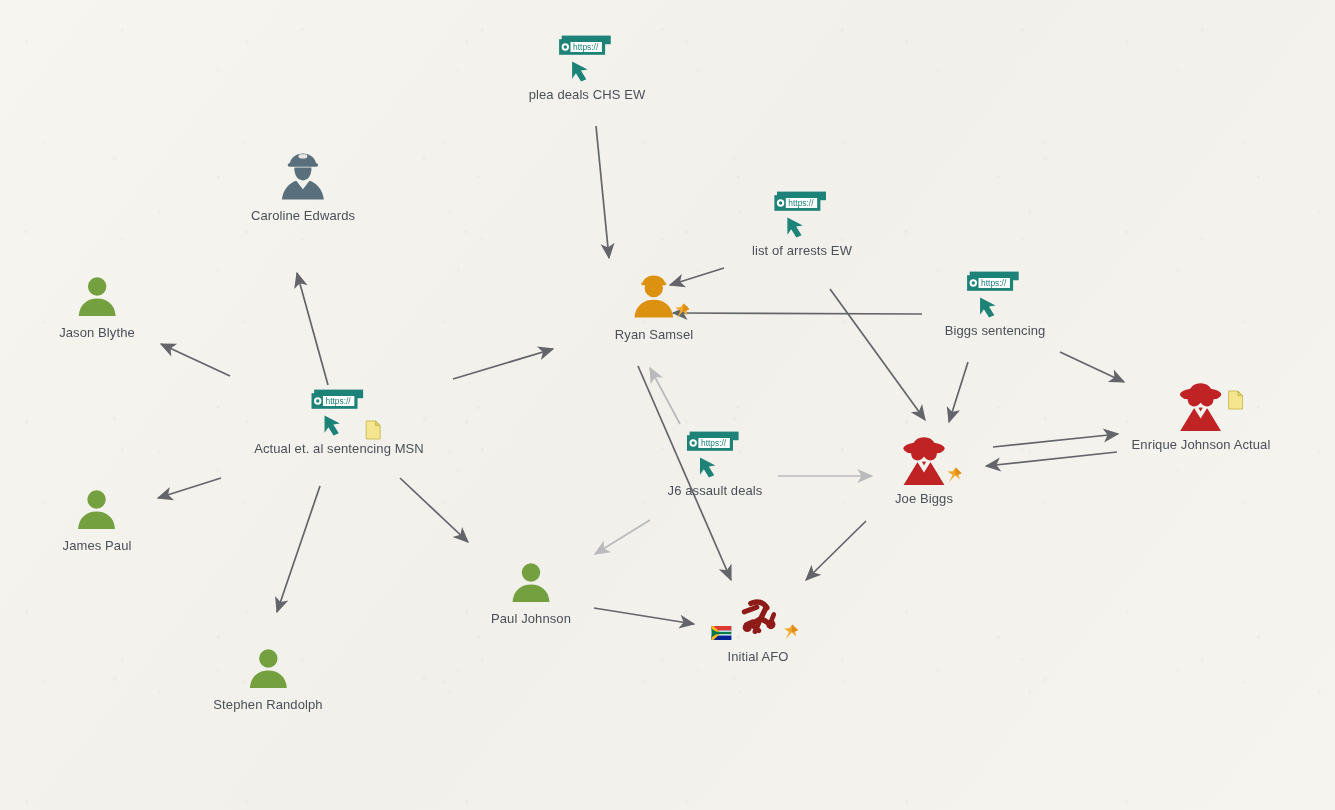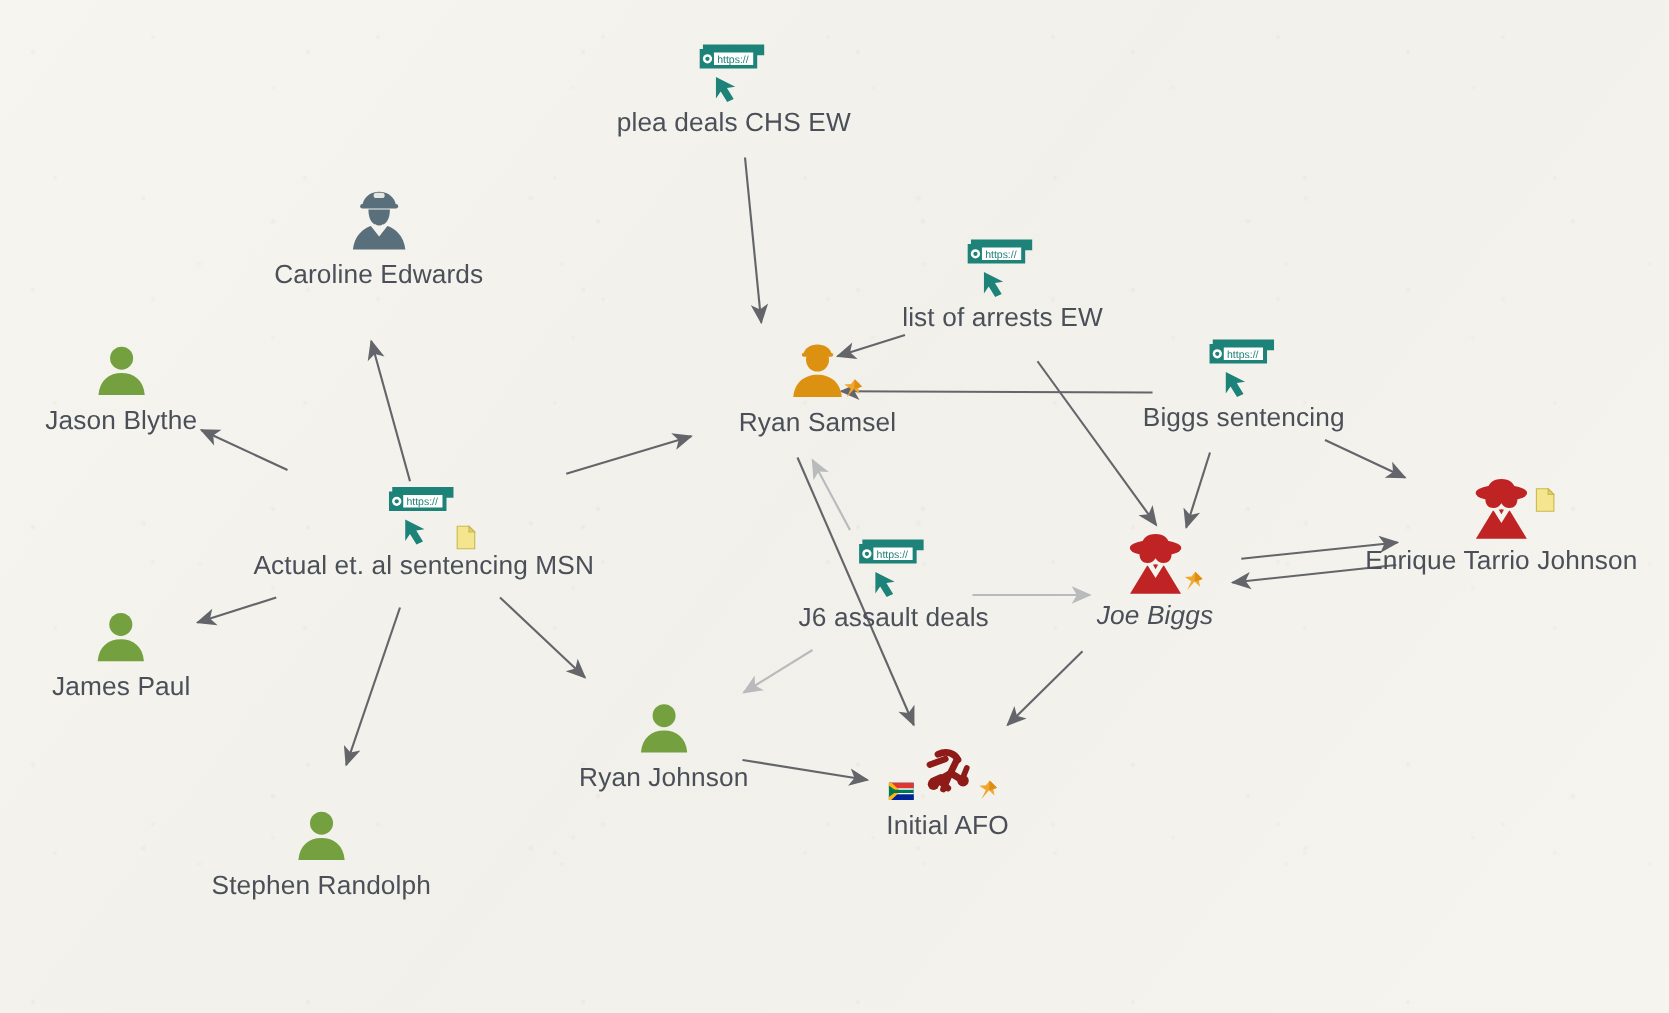--- a/index.html
+++ b/index.html
@@ -43,21 +43,21 @@
     transform: translateX(-50%);
     user-select: none;
   }
   .node-icon {
     position: relative;
     display: block;
     line-height: 0;
   }
   .node-label {
     margin-top: 5px;
-    font-size: 21px;
+    font-size: 13px;
     color: #4a4f58;
     white-space: nowrap;
     letter-spacing: 0.1px;
   }
   .badge {
     position: absolute;
     line-height: 0;
   }
   .badge-pin { right: -13px; bottom: 1px; }
   .badge-doc { right: -16px; top: 8px; }
@@ -174,21 +174,21 @@
         <div class="node-icon"><svg width="54" height="50" viewBox="0 0 54 50">
     <ellipse cx="27" cy="12.4" rx="20.6" ry="6.6" fill="#c02324"></ellipse>
     <path d="M15.6,12.2 C15.6,4.6 20.6,1.2 27,1.2 C33.4,1.2 38.4,4.6 38.4,12.2 Z" fill="#c02324"></path>
     <path d="M14.2,17.6 C14.2,16.2 15.4,15.4 17,15.4 L37,15.4 C38.6,15.4 39.8,16.2 39.8,17.6 C39.8,21.8 37.2,24.4 33.4,24.4 C30.4,24.4 28.4,22.8 27,20.6 C25.6,22.8 23.6,24.4 20.6,24.4 C16.8,24.4 14.2,21.8 14.2,17.6 Z" fill="#c02324"></path>
     <path d="M27,25.4 L20.2,26.6 L6.6,49 L47.4,49 L33.8,26.6 Z" fill="#c02324"></path>
     <path d="M20.6,26.2 L27,36.4 L33.4,26.2 L29.8,24.4 L27,29.4 L24.2,24.4 Z" fill="#f4f3ee"></path>
   </svg><span class="badge badge-doc"><svg width="16" height="20" viewBox="0 0 16 20">
     <path d="M1,1 L10.4,1 L15,5.6 L15,19 L1,19 Z" fill="#f4e58e" stroke="#c9b94f" stroke-width="0.9"></path>
     <path d="M10.4,1 L15,5.6 L10.4,5.6 Z" fill="#dfd070" stroke="#c9b94f" stroke-width="0.9"></path>
   </svg></span></div>
-        <div class="node-label">Enrique Tarrio Johnson</div>
+        <div class="node-label">Enrique Johnson Actual</div>
       </div>
       <div class="node" style="left: 339px; top: 388px;">
         <div class="node-icon"><svg width="60" height="48" viewBox="0 0 60 48">
     <rect x="5" y="1.6" width="49" height="8.6" fill="#1d8277"></rect>
     <rect x="2.4" y="5.2" width="46" height="15.6" fill="#1d8277"></rect>
     <rect x="13.8" y="8" width="31.4" height="10" fill="#ffffff"></rect>
     <circle cx="8.6" cy="13" r="3.7" fill="#ffffff"></circle>
     <circle cx="8.6" cy="13" r="1.7" fill="#1d8277"></circle>
     <text x="16.4" y="16.3" font-family="Liberation Sans, sans-serif" font-size="8.4" fill="#1d8277">https://</text>
     <path d="M15.4,44.8 L15.4,27.6 L30.8,35.4 L24.2,36.4 L29.6,45.2 L24.4,47.6 L19.2,39.2 Z" fill="#1d8277"></path>
@@ -203,21 +203,21 @@
     <rect x="5" y="1.6" width="49" height="8.6" fill="#1d8277"></rect>
     <rect x="2.4" y="5.2" width="46" height="15.6" fill="#1d8277"></rect>
     <rect x="13.8" y="8" width="31.4" height="10" fill="#ffffff"></rect>
     <circle cx="8.6" cy="13" r="3.7" fill="#ffffff"></circle>
     <circle cx="8.6" cy="13" r="1.7" fill="#1d8277"></circle>
     <text x="16.4" y="16.3" font-family="Liberation Sans, sans-serif" font-size="8.4" fill="#1d8277">https://</text>
     <path d="M15.4,44.8 L15.4,27.6 L30.8,35.4 L24.2,36.4 L29.6,45.2 L24.4,47.6 L19.2,39.2 Z" fill="#1d8277"></path>
   </svg></div>
         <div class="node-label">J6 assault deals</div>
       </div>
-      <div class="node" style="left: 924px; top: 426px; font-style: italic;">
+      <div class="node" style="left: 924px; top: 436px;">
         <div class="node-icon"><svg width="54" height="50" viewBox="0 0 54 50">
     <ellipse cx="27" cy="12.4" rx="20.6" ry="6.6" fill="#c02324"></ellipse>
     <path d="M15.6,12.2 C15.6,4.6 20.6,1.2 27,1.2 C33.4,1.2 38.4,4.6 38.4,12.2 Z" fill="#c02324"></path>
     <path d="M14.2,17.6 C14.2,16.2 15.4,15.4 17,15.4 L37,15.4 C38.6,15.4 39.8,16.2 39.8,17.6 C39.8,21.8 37.2,24.4 33.4,24.4 C30.4,24.4 28.4,22.8 27,20.6 C25.6,22.8 23.6,24.4 20.6,24.4 C16.8,24.4 14.2,21.8 14.2,17.6 Z" fill="#c02324"></path>
     <path d="M27,25.4 L20.2,26.6 L6.6,49 L47.4,49 L33.8,26.6 Z" fill="#c02324"></path>
     <path d="M20.6,26.2 L27,36.4 L33.4,26.2 L29.8,24.4 L27,29.4 L24.2,24.4 Z" fill="#f4f3ee"></path>
   </svg><span class="badge badge-pin"><svg width="20" height="20" viewBox="0 0 20 20">
     <path d="M11.8,2.4 L17.6,8.2 L14.6,9.4 L15.6,14.4 L11.2,10.2 L5.2,17.2 L8.6,10 L3.4,6.6 L8.8,6.2 Z" fill="#f0a72c"></path>
     <path d="M11.8,2.4 L17.6,8.2 L14.6,9.4 L11.2,10.2 Z" fill="#e08d14"></path>
   </svg></span></div>
@@ -228,21 +228,21 @@
     <circle cx="24" cy="14.5" r="9.2" fill="#74a03f"></circle>
     <path d="M5.5,44 C6.4,32.2 14.2,26.4 24,26.4 C33.8,26.4 41.6,32.2 42.5,44 Z" fill="#74a03f"></path>
   </svg></div>
         <div class="node-label">James Paul</div>
       </div>
       <div class="node" style="left: 531px; top: 558px;">
         <div class="node-icon"><svg width="48" height="48" viewBox="0 0 48 48">
     <circle cx="24" cy="14.5" r="9.2" fill="#74a03f"></circle>
     <path d="M5.5,44 C6.4,32.2 14.2,26.4 24,26.4 C33.8,26.4 41.6,32.2 42.5,44 Z" fill="#74a03f"></path>
   </svg></div>
-        <div class="node-label">Ryan Johnson</div>
+        <div class="node-label">Paul Johnson</div>
       </div>
       <div class="node" style="left: 736px; top: 594px; margin-left: 22px;">
         <div class="node-icon"><svg width="56" height="50" viewBox="0 0 56 50">
     <circle cx="16.8" cy="33.4" r="4.6" fill="#8e1b18"></circle>
     <circle cx="40.4" cy="30.6" r="4.6" fill="#8e1b18"></circle>
     <path d="M20.4,9.4 C27.2,6.2 33.6,8.6 36.4,13.8" stroke="#8e1b18" stroke-width="5.4" fill="none" stroke-linecap="round"></path>
     <path d="M13.8,17.8 L26.4,13.2" stroke="#8e1b18" stroke-width="5" fill="none" stroke-linecap="round"></path>
     <path d="M35.8,13.2 L30.4,24.4 L38.6,29.4" stroke="#8e1b18" stroke-width="5.4" fill="none" stroke-linecap="round" stroke-linejoin="round"></path>
     <path d="M30.8,24.2 L21.4,29.6" stroke="#8e1b18" stroke-width="5" fill="none" stroke-linecap="round"></path>
     <path d="M22.4,27.8 L16.2,30.6" stroke="#8e1b18" stroke-width="5" fill="none" stroke-linecap="round"></path>
@@ -256,21 +256,21 @@
     <path d="M0,4.6 L20,4.6 L20,9.4 L0,9.4 Z" fill="#ffffff"></path>
     <path d="M0,1.6 L7.4,7 L0,12.4 Z" fill="#007a4d"></path>
     <path d="M0,0 L2,0 L9.4,7 L2,14 L0,14 L0,11.6 L6.4,7 L0,2.4 Z" fill="#ffb612"></path>
     <path d="M3.2,7 L20,7" stroke="#007a4d" stroke-width="2.6" fill="none"></path>
   </svg></span><span class="badge badge-pin-afo"><svg width="20" height="20" viewBox="0 0 20 20">
     <path d="M11.8,2.4 L17.6,8.2 L14.6,9.4 L15.6,14.4 L11.2,10.2 L5.2,17.2 L8.6,10 L3.4,6.6 L8.8,6.2 Z" fill="#f0a72c"></path>
     <path d="M11.8,2.4 L17.6,8.2 L14.6,9.4 L11.2,10.2 Z" fill="#e08d14"></path>
   </svg></span></div>
         <div class="node-label">Initial AFO</div>
       </div>
-      <div class="node" style="left: 257px; top: 644px;">
+      <div class="node" style="left: 268px; top: 644px;">
         <div class="node-icon"><svg width="48" height="48" viewBox="0 0 48 48">
     <circle cx="24" cy="14.5" r="9.2" fill="#74a03f"></circle>
     <path d="M5.5,44 C6.4,32.2 14.2,26.4 24,26.4 C33.8,26.4 41.6,32.2 42.5,44 Z" fill="#74a03f"></path>
   </svg></div>
         <div class="node-label">Stephen Randolph</div>
       </div>
     </div>
 
 </div>
 

